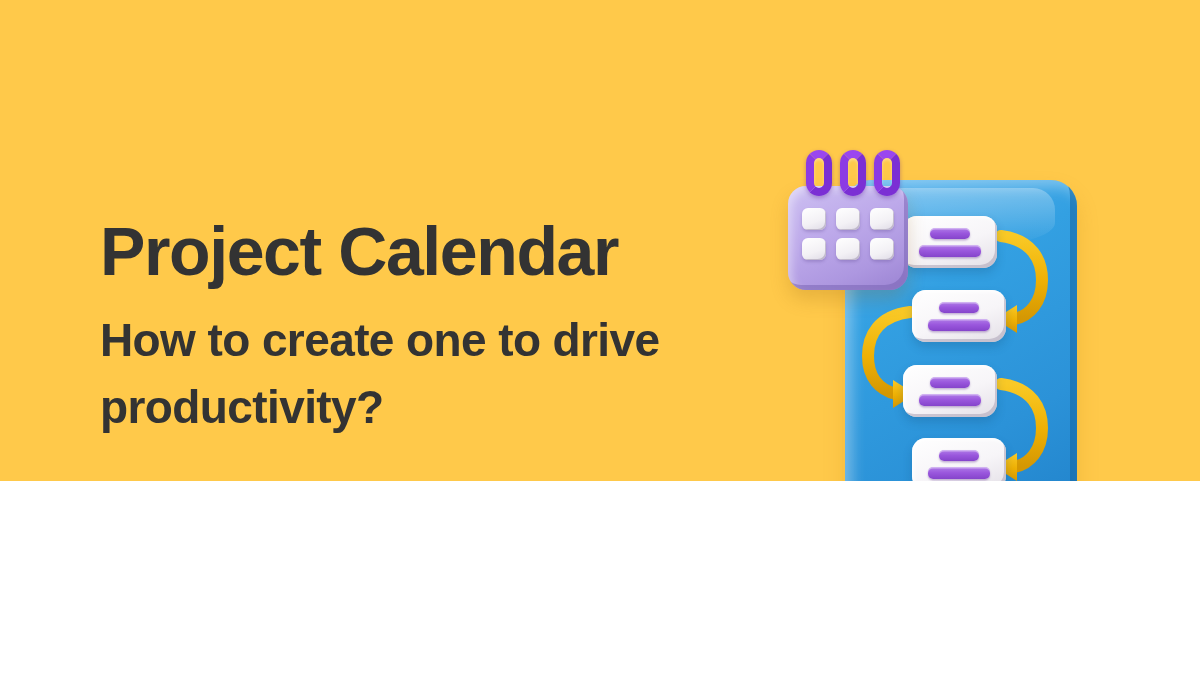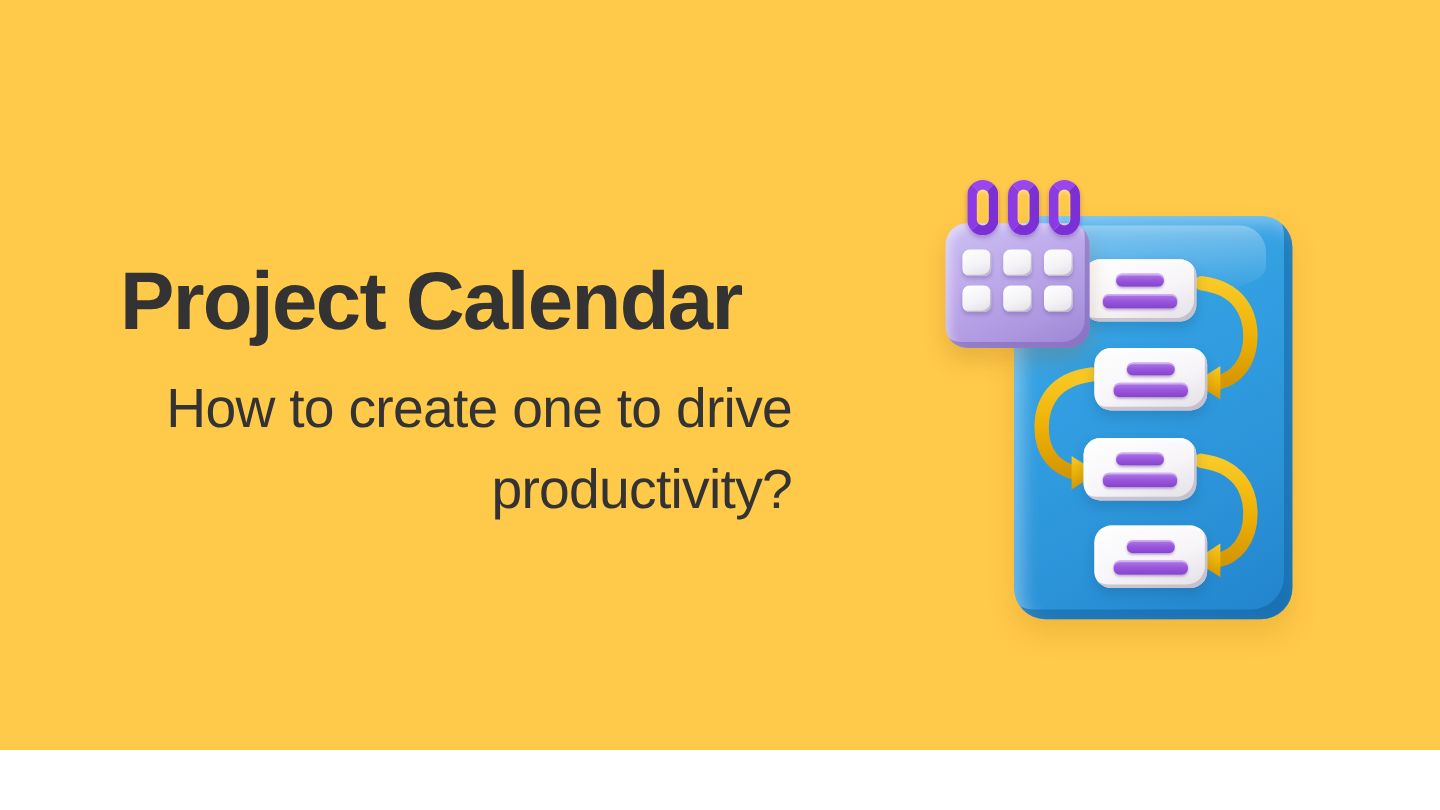--- a/index.html
+++ b/index.html
@@ -8,21 +8,21 @@
   }
   body {
     width: 1200px;
     height: 675px;
     overflow: hidden;
     font-family: "Liberation Sans", sans-serif;
   }
   #banner {
     position: relative;
     width: 1200px;
-    height: 625px;
+    height: 481px;
     background: #FFC94A;
     overflow: hidden;
   }
 
   
   #text-block {
     position: absolute;
     left: 100px;
     top: 215px;
     width: 640px;
@@ -35,25 +35,24 @@
     font-weight: 700;
     letter-spacing: -1.4px;
     color: #333333;
     white-space: nowrap;
   }
   #page-subtitle {
     margin: 20px 0 0 0;
     font-family: "Liberation Sans", sans-serif;
     font-size: 46px;
     line-height: 1.45;
-    font-weight: 400;
+    font-weight: 700;
     letter-spacing: -0.6px;
     color: #333333;
     max-width: 560px;
-    text-align: right;
   }
 
   
   #illustration {
     position: absolute;
     left: 770px;
     top: 140px;
     width: 330px;
     height: 400px;
   }

